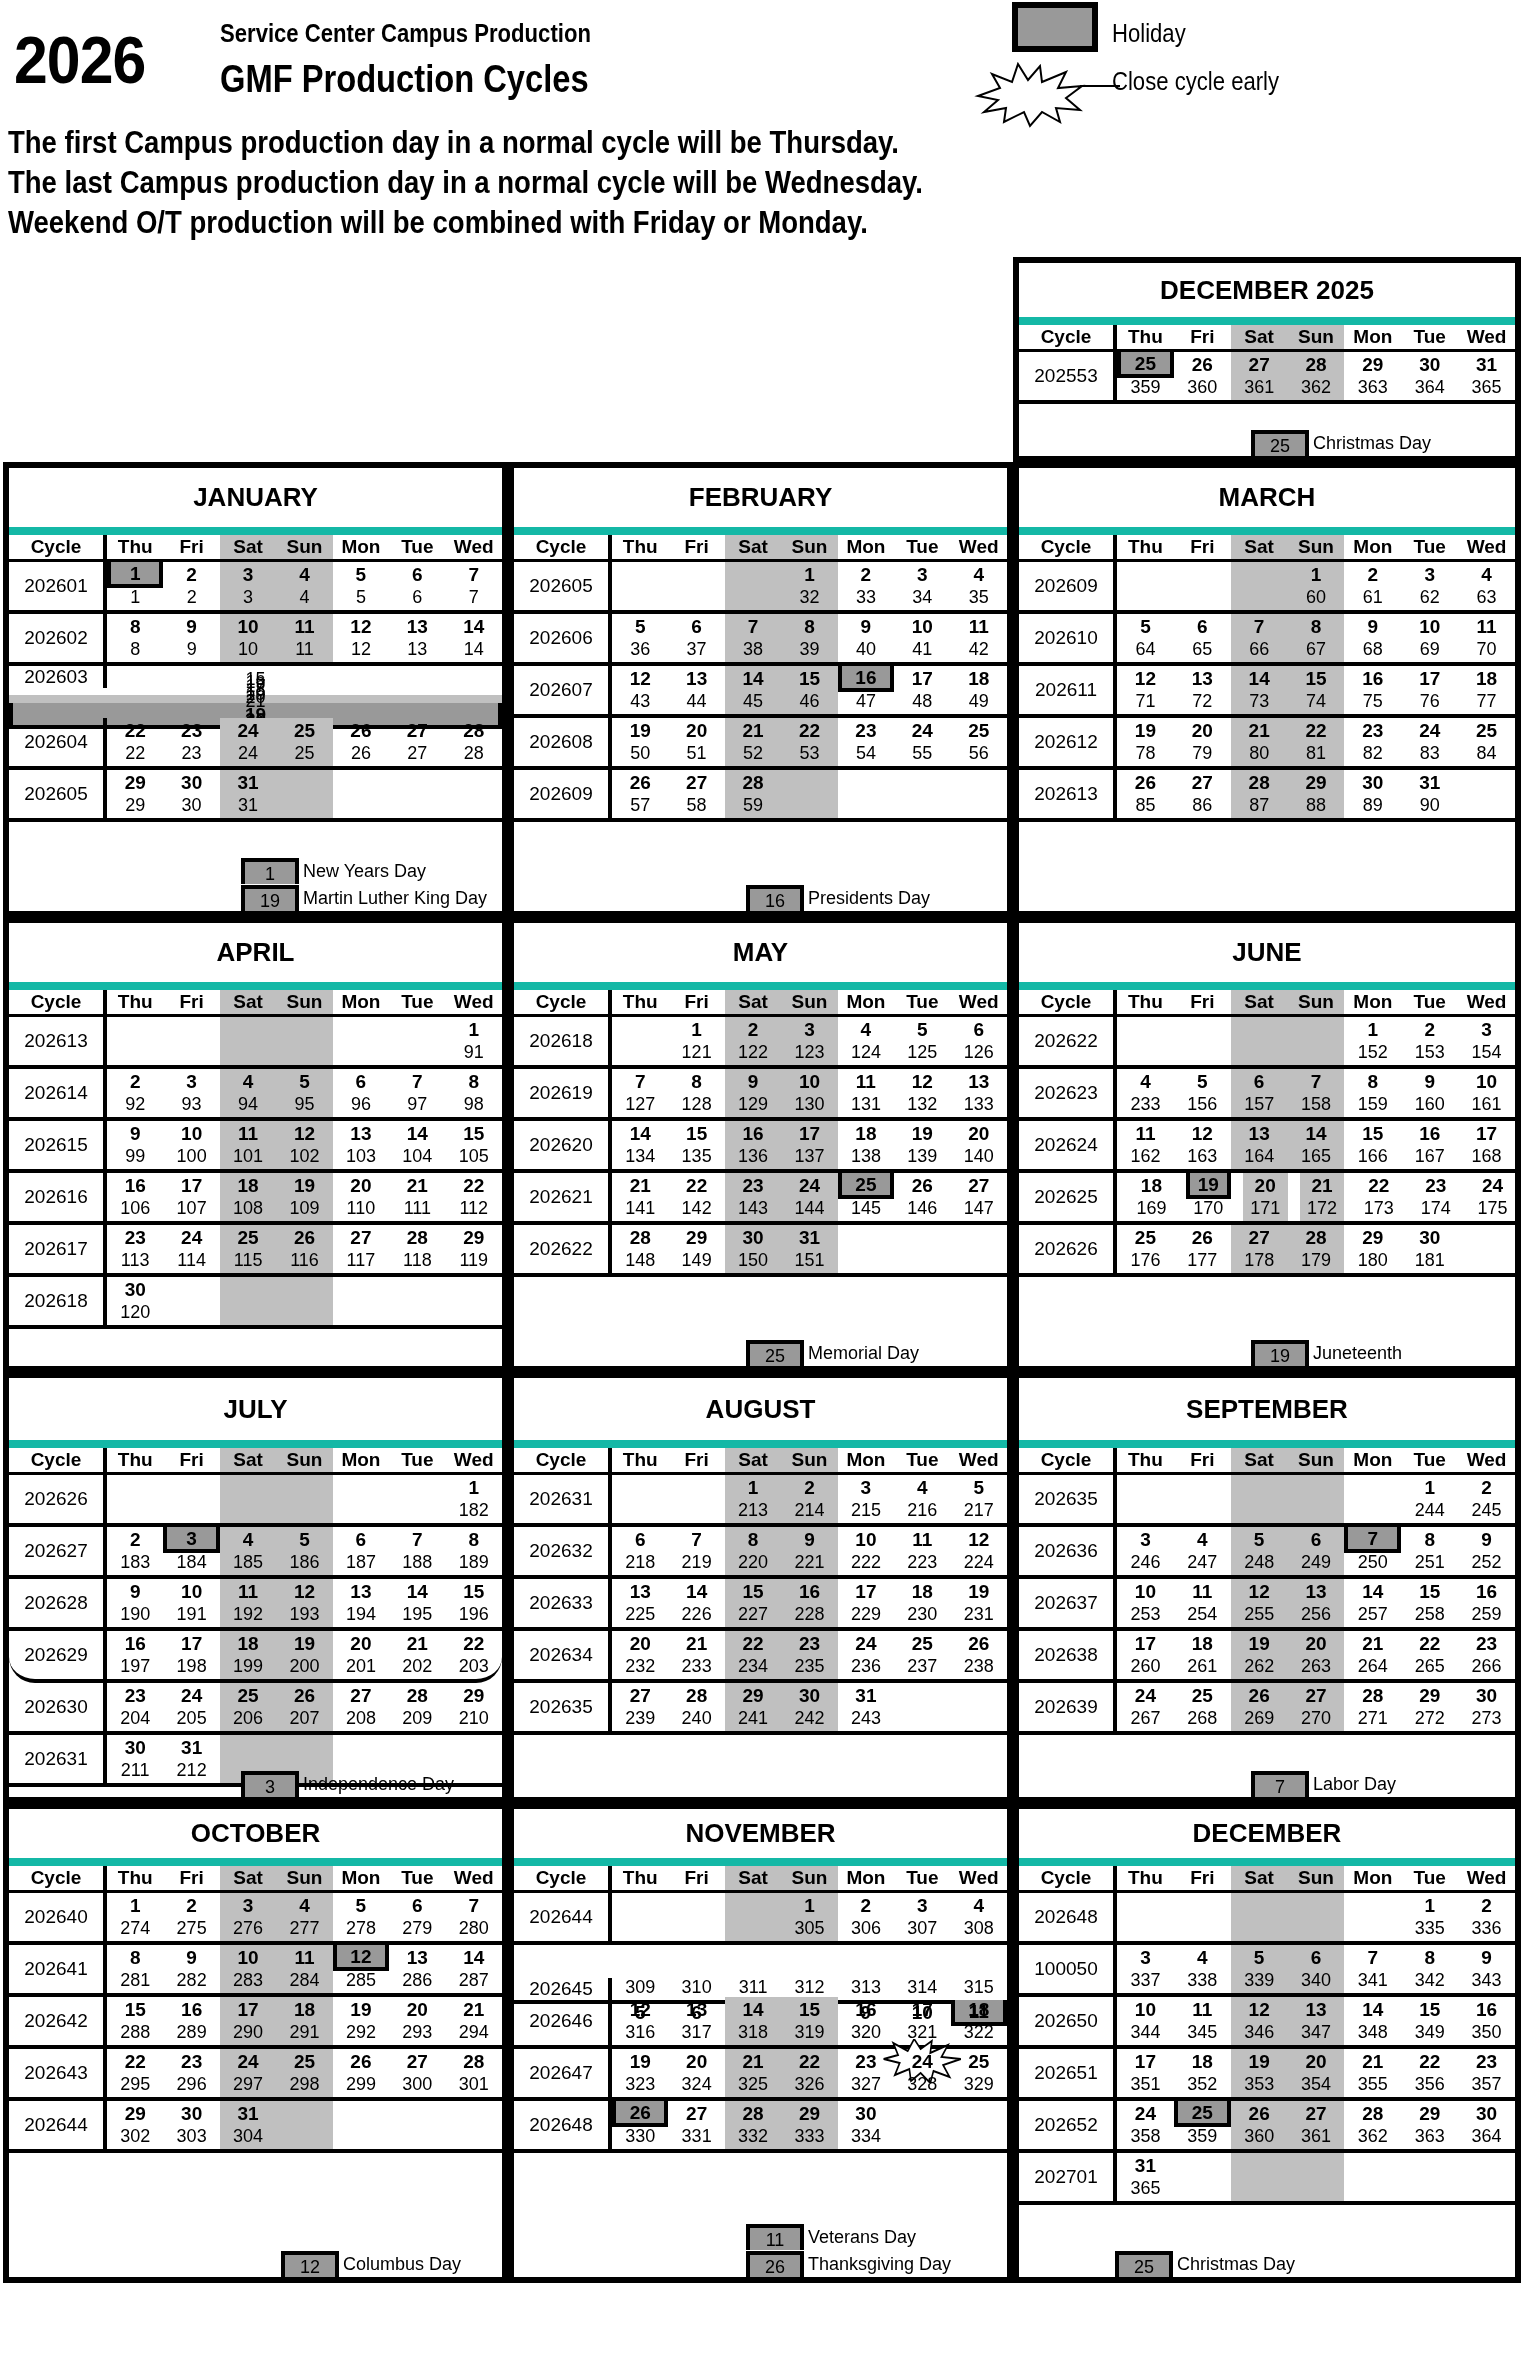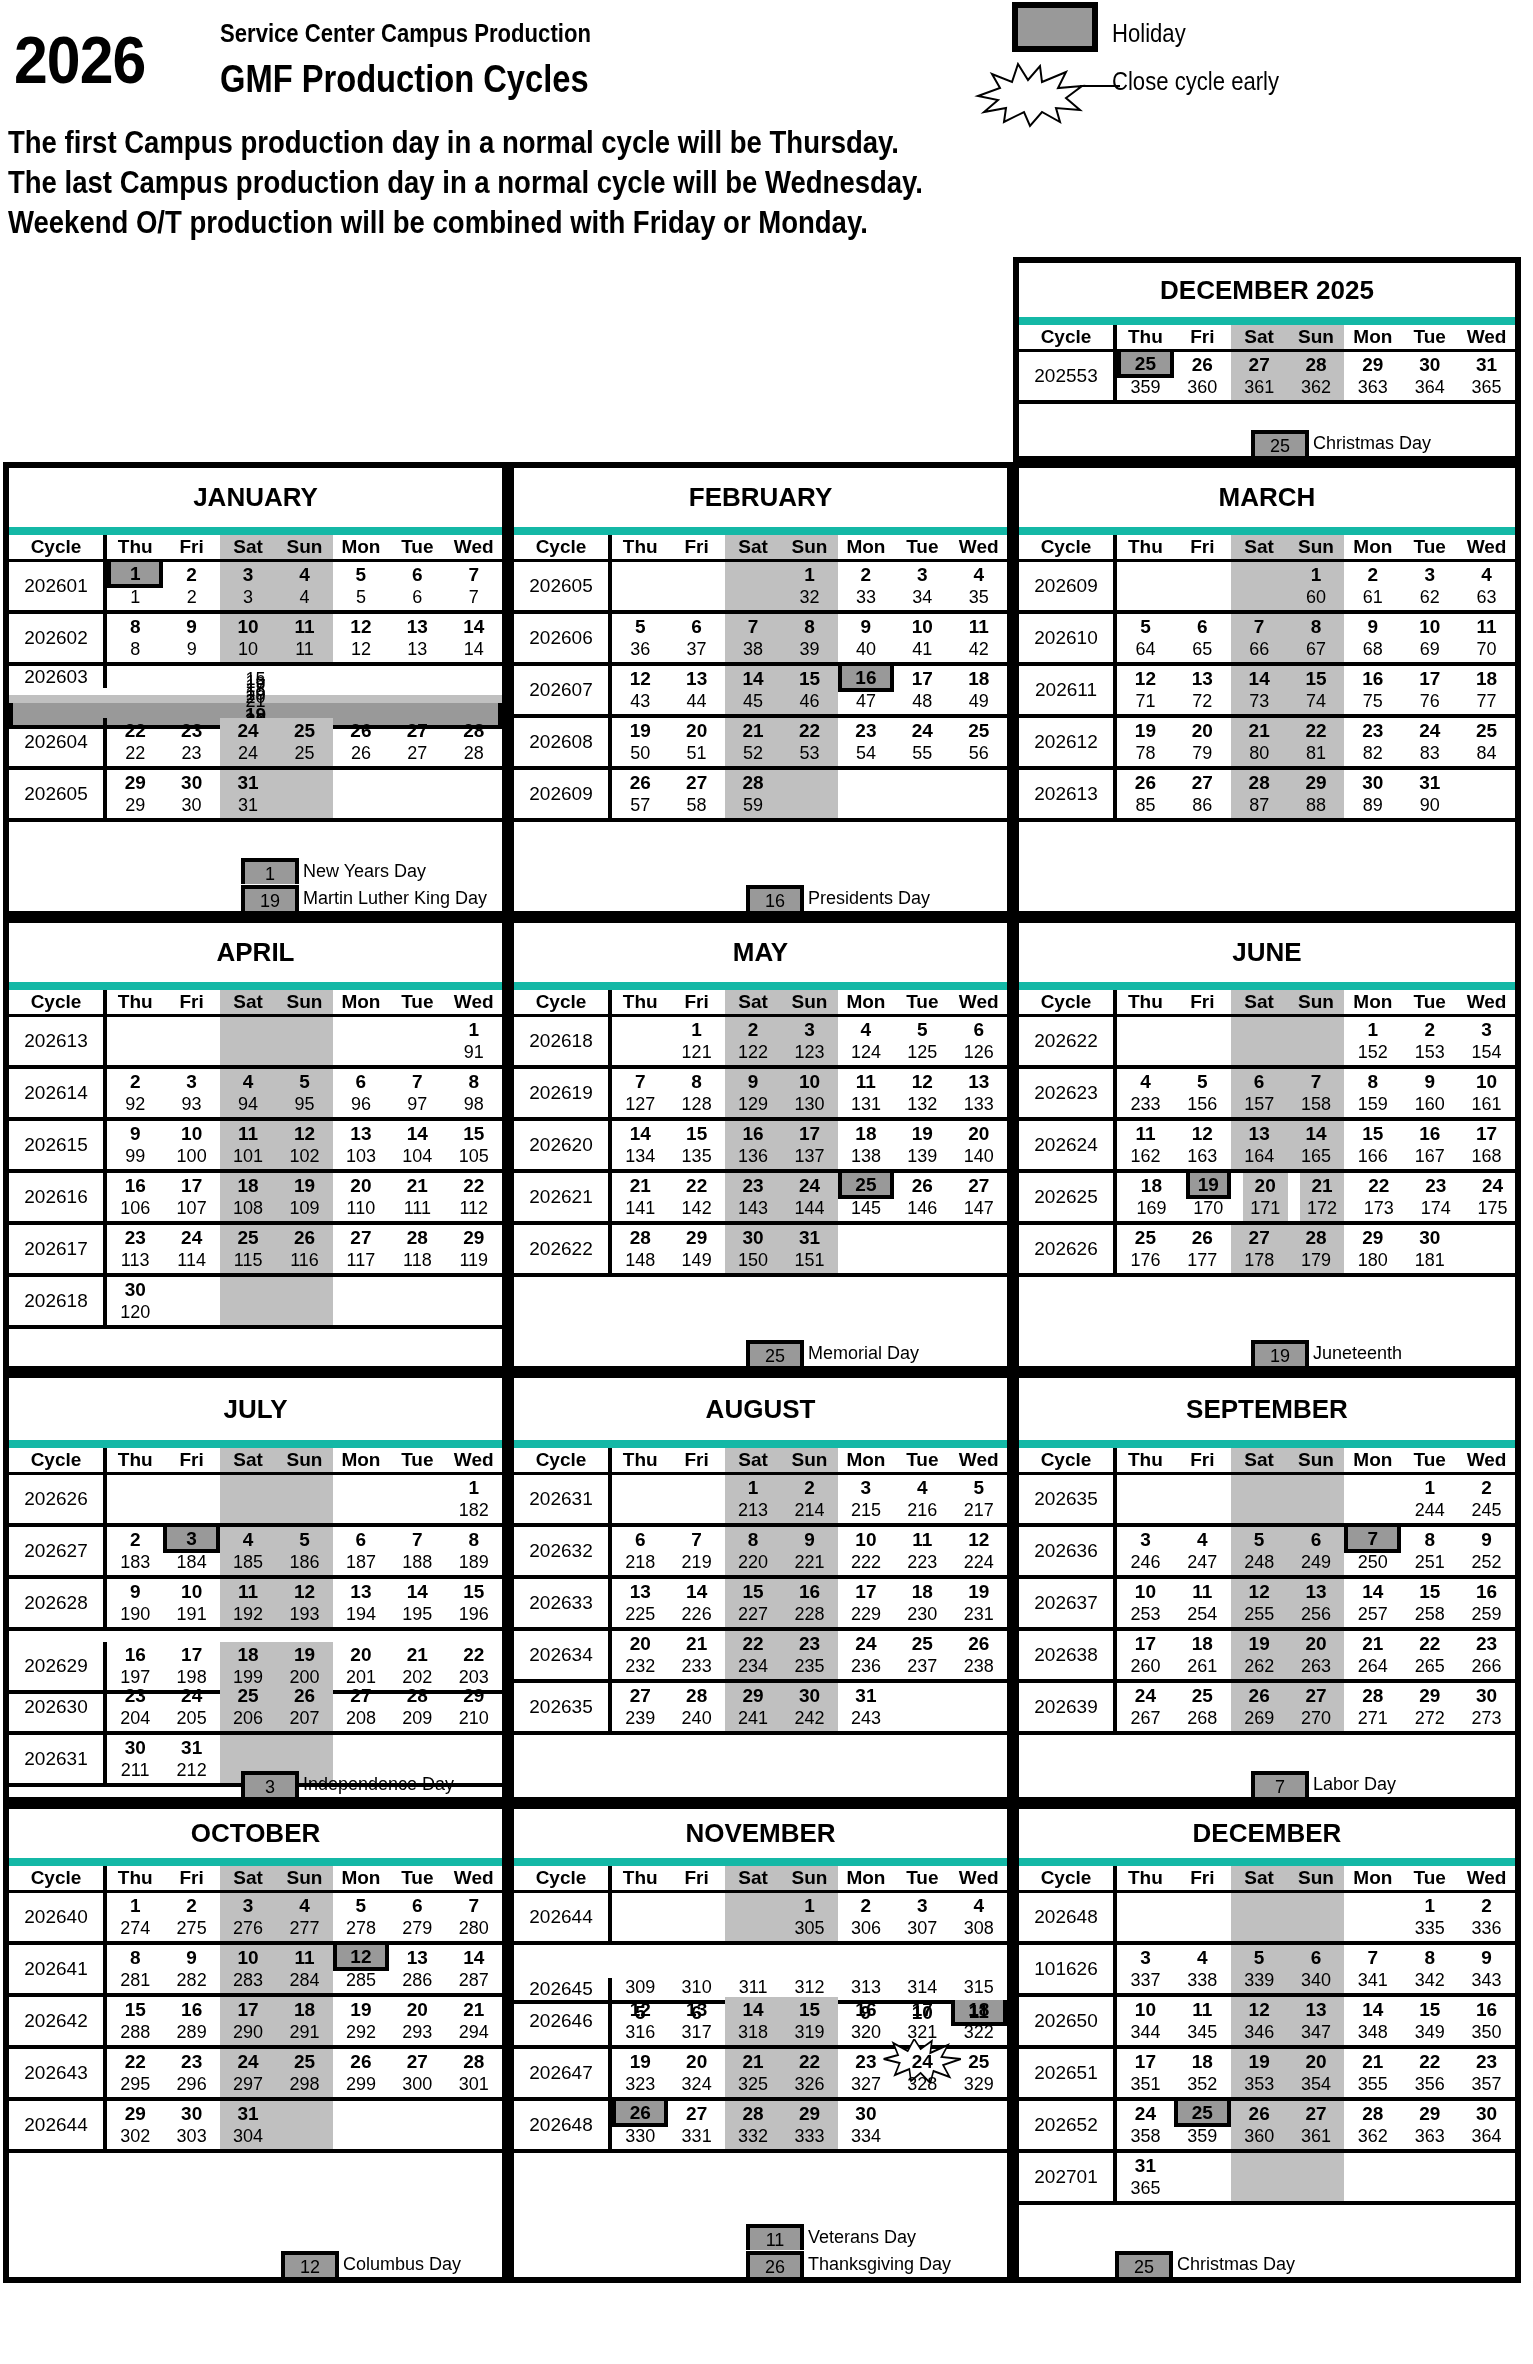--- a/index.html
+++ b/index.html
@@ -1257,21 +1257,21 @@
         </div>
         <div class="dcell">
           <div class="dnum">14</div>
           <div class="jnum">195</div>
         </div>
         <div class="dcell">
           <div class="dnum">15</div>
           <div class="jnum">196</div>
         </div>
       </div>
-      <div class="drow" style="top: 264px; height: 52px;">
+      <div class="drow" style="top: 253px; height: 52px; border-radius: 26px;">
         <div class="ccell">202629</div>
         <div class="dcell">
           <div class="dnum">16</div>
           <div class="jnum">197</div>
         </div>
         <div class="dcell">
           <div class="dnum">17</div>
           <div class="jnum">198</div>
         </div>
         <div class="dcell wk">
@@ -2090,21 +2090,21 @@
         <div class="dcell">
           <div class="dnum">1</div>
           <div class="jnum">335</div>
         </div>
         <div class="dcell">
           <div class="dnum">2</div>
           <div class="jnum">336</div>
         </div>
       </div>
       <div class="drow" style="top: 136px; height: 52px;">
-        <div class="ccell">101626</div>
+        <div class="ccell">100050</div>
         <div class="dcell">
           <div class="dnum">3</div>
           <div class="jnum">337</div>
         </div>
         <div class="dcell">
           <div class="dnum">4</div>
           <div class="jnum">338</div>
         </div>
         <div class="dcell wk">
           <div class="dnum">5</div>

